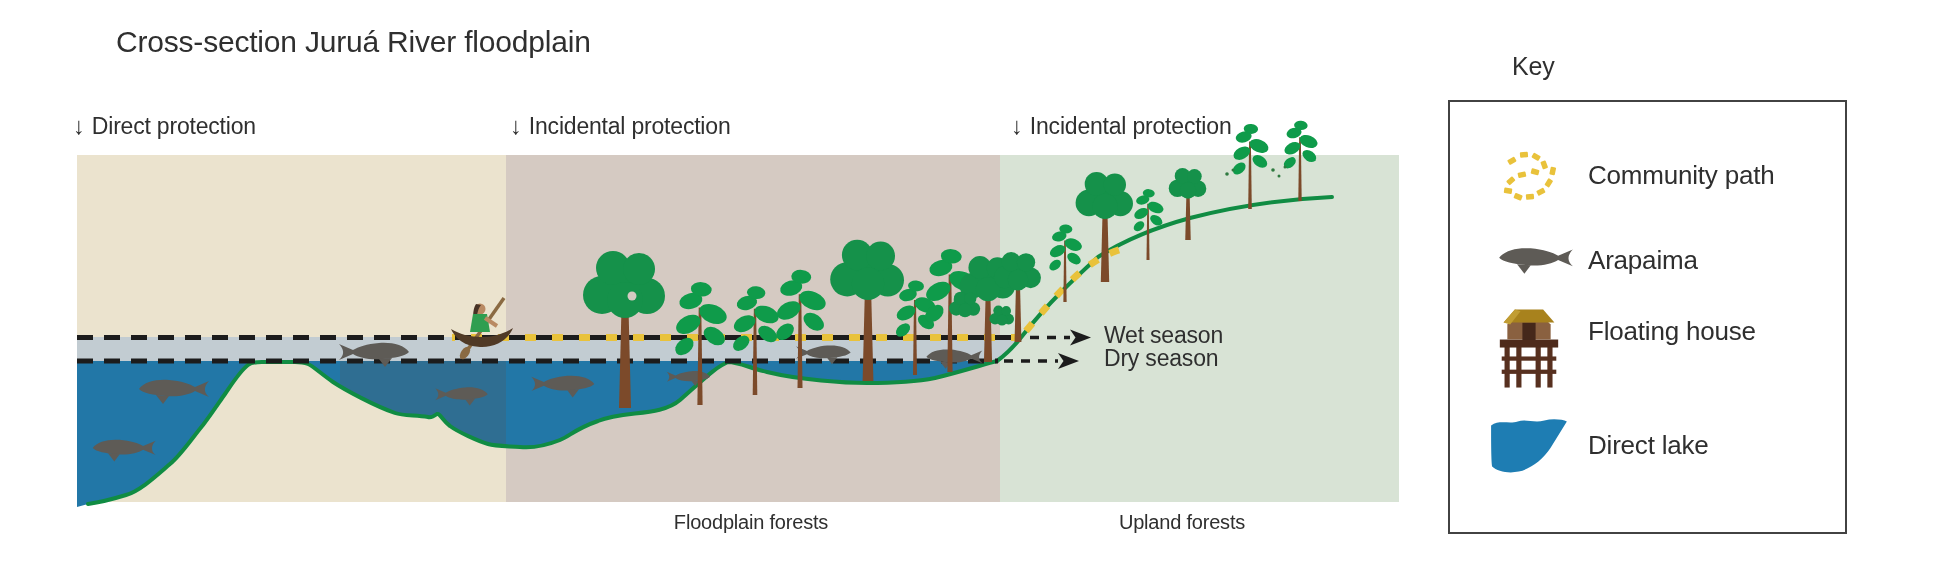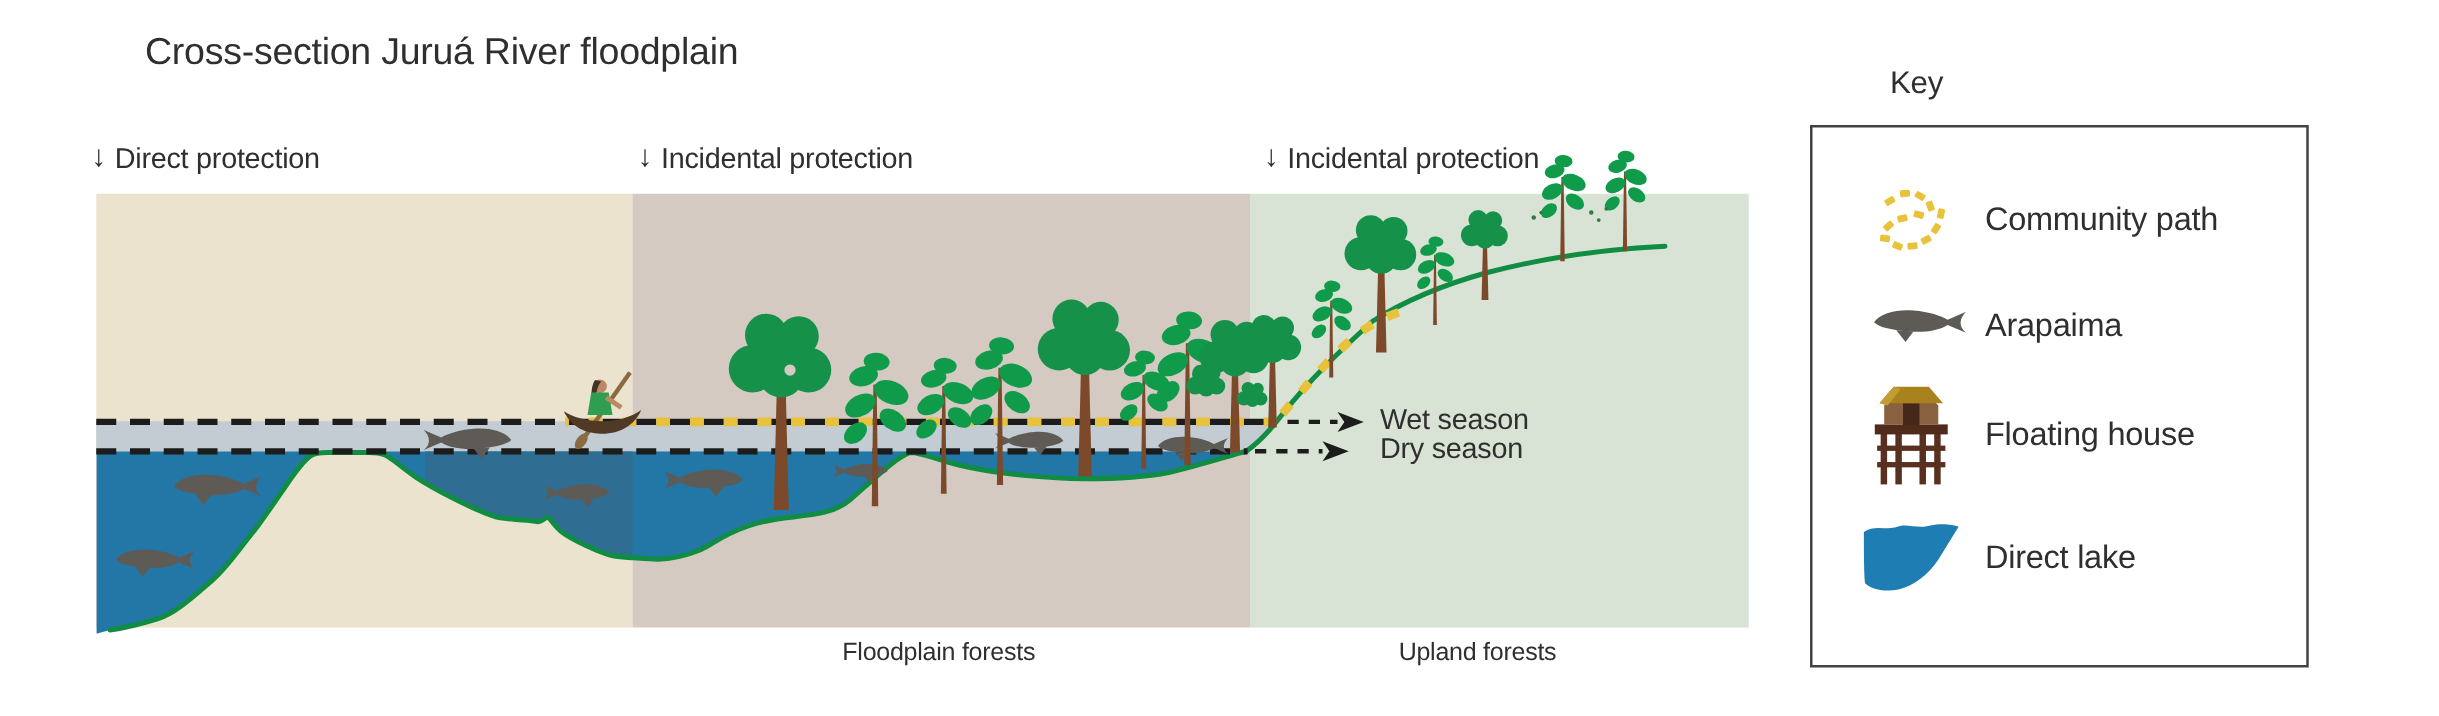--- a/index.html
+++ b/index.html
@@ -218,21 +218,21 @@
           <rect x="53.5" y="44" width="5.5" height="44" fill="#57301f"></rect>
           <rect x="5" y="55" width="58" height="4.5" fill="#57301f"></rect>
           <rect x="5" y="69" width="58" height="4.5" fill="#57301f"></rect>
           <rect x="3" y="37" width="62" height="8.5" fill="#4e2b1b"></rect>
           <path d="M11,37 L11,21 L20,12 L48,12 L57,21 L57,37 Z" fill="#8a6140"></path>
           <rect x="27" y="19" width="14" height="18.5" fill="#45281a"></rect>
           <path d="M7,19 L19,5 L49,5 L61,19 Z" fill="#a8821d"></path>
           <path d="M7,19 L19,5 L25,7 L14,21 Z" fill="#c19d33"></path>
         </g>
       </svg>
-      <div class="key-label" style="top:230px;text-align:center;">Floating house</div>
+      <div class="key-label" style="top:214px;text-align:center;">Floating house</div>
     </div>
 
     <div class="key-row">
       <svg class="key-icon" style="left:37px;top:313px;" width="86" height="60" viewBox="0 0 84 58">
         <path d="M4,10 C12,4 22,9 30,6 C38,3 46,8 56,5 C64,3 74,4 78,6 L62,32 C54,44 43,52 31,55 C21,57 10,55 5,50 C4,44 4,20 4,10 Z" fill="#1e7db3"></path>
       </svg>
       <div class="key-label" style="top:328px;">Direct lake</div>
     </div>
 
   </div>

